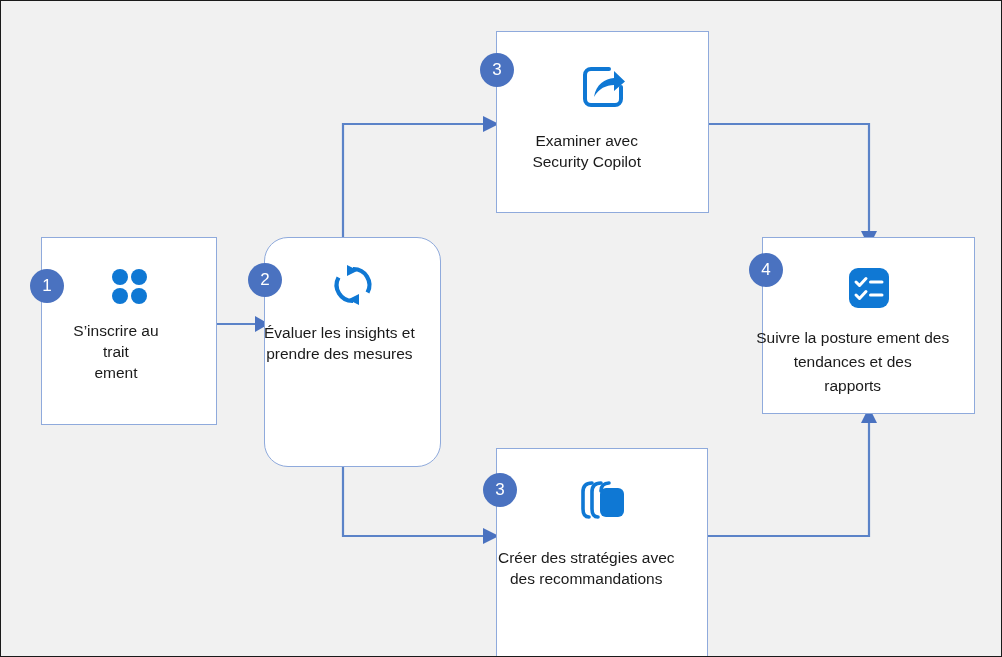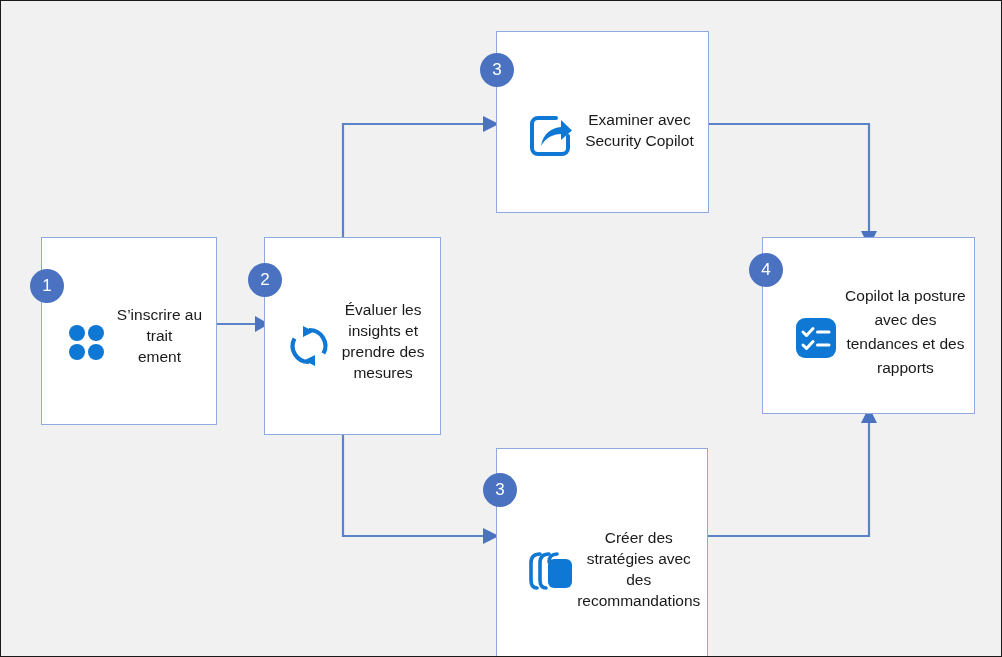--- a/index.html
+++ b/index.html
@@ -13,20 +13,21 @@
     border:1px solid #1a1a1a;
     overflow:hidden;
   }
 
   .node{
     position:absolute;
     box-sizing:border-box;
     background:#ffffff;
     border:1px solid #8faadc;
     display:flex;
+    flex-direction:column;
     align-items:center;
     z-index:3;
   }
   .node .icon-wrap{
     display:flex;align-items:center;justify-content:center;
     width:100%;
   }
   .node .label{
     text-align:center;
     color:#1a1a1a;
@@ -35,21 +36,21 @@
     white-space:pre-line;
     width:130%;
     margin-left:-15%;
   }
 
   
   #node1{left:40px;top:236px;width:176px;height:188px;}
   #node1 .icon-wrap{margin-top:22px;height:52px;}
   #node1 .label{margin-top:8px;}
 
-  #node2{left:263px;top:236px;width:177px;height:198px;}
+  #node2{left:263px;top:236px;width:177px;height:230px;border-radius:24px;}
   #node2 .icon-wrap{margin-top:20px;height:54px;}
   #node2 .label{margin-top:10px;}
 
   #node3a{left:495px;top:30px;width:213px;height:182px;}
   #node3a .icon-wrap{margin-top:28px;height:54px;}
   #node3a .label{margin-top:16px;}
 
   #node3b{left:495px;top:447px;width:212px;height:221px;}
   #node3b .icon-wrap{margin-top:24px;height:54px;}
   #node3b .label{margin-top:20px;}
@@ -172,19 +173,19 @@
   <div class="node" id="node4">
     <div class="icon-wrap">
       <svg class="icon" width="44" height="44" viewBox="0 0 44 44">
         <rect x="2" y="2" width="40" height="40" rx="9" fill="#0f78d4"></rect>
         <polyline points="9,16 12.5,19.5 19,12.5" fill="none" stroke="#ffffff" stroke-width="3" stroke-linecap="round" stroke-linejoin="round"></polyline>
         <polyline points="9,29 12.5,32.5 19,25.5" fill="none" stroke="#ffffff" stroke-width="3" stroke-linecap="round" stroke-linejoin="round"></polyline>
         <line x1="23.5" y1="16" x2="35" y2="16" stroke="#ffffff" stroke-width="3" stroke-linecap="round"></line>
         <line x1="23.5" y1="29" x2="35" y2="29" stroke="#ffffff" stroke-width="3" stroke-linecap="round"></line>
       </svg>
     </div>
-    <div class="label">Copilot la posture avec des
+    <div class="label">Suivre la posture ement des
 tendances et des
 rapports</div>
   </div>
   <div class="badge" id="badge4">4</div>
 
 </div>
 
 </body></html>

